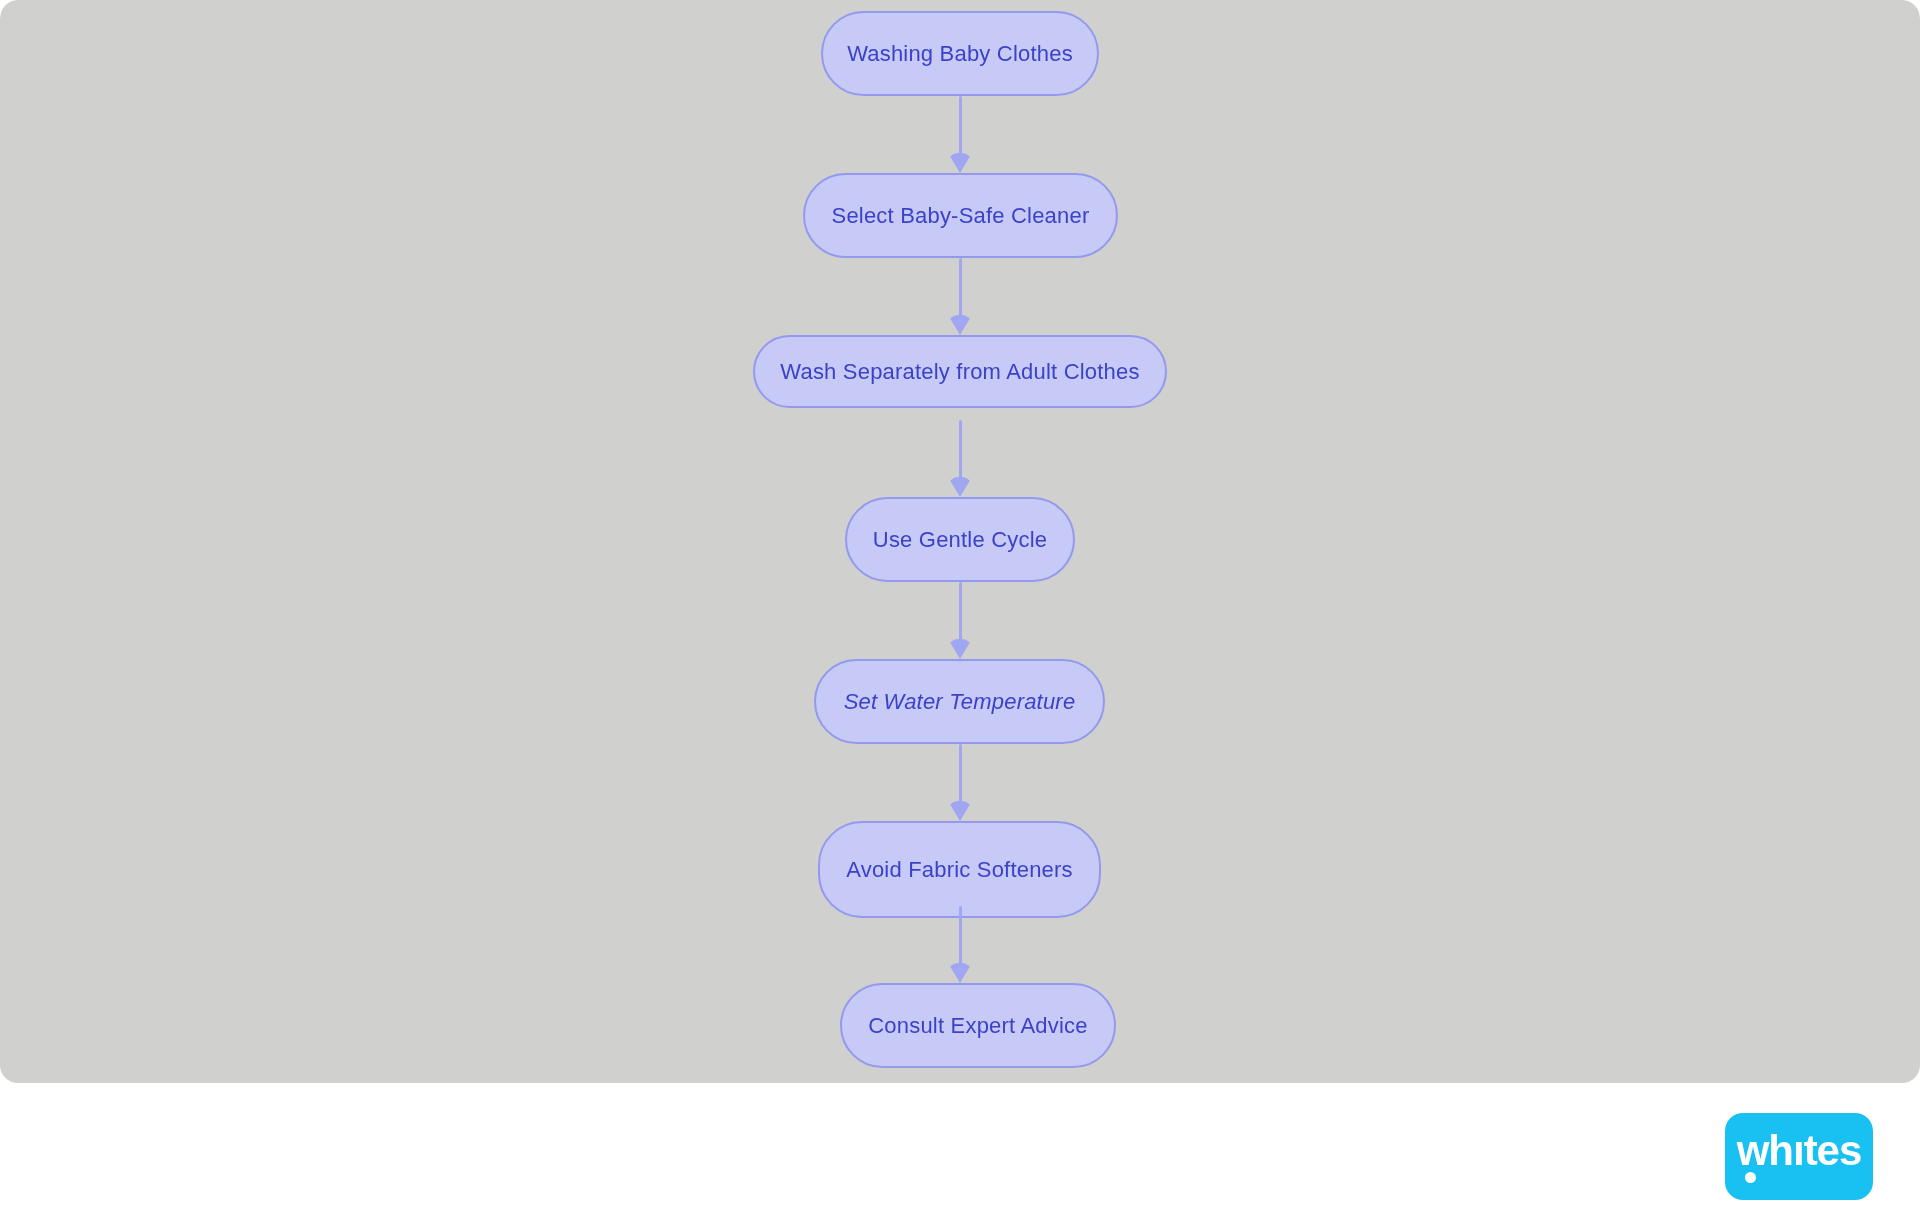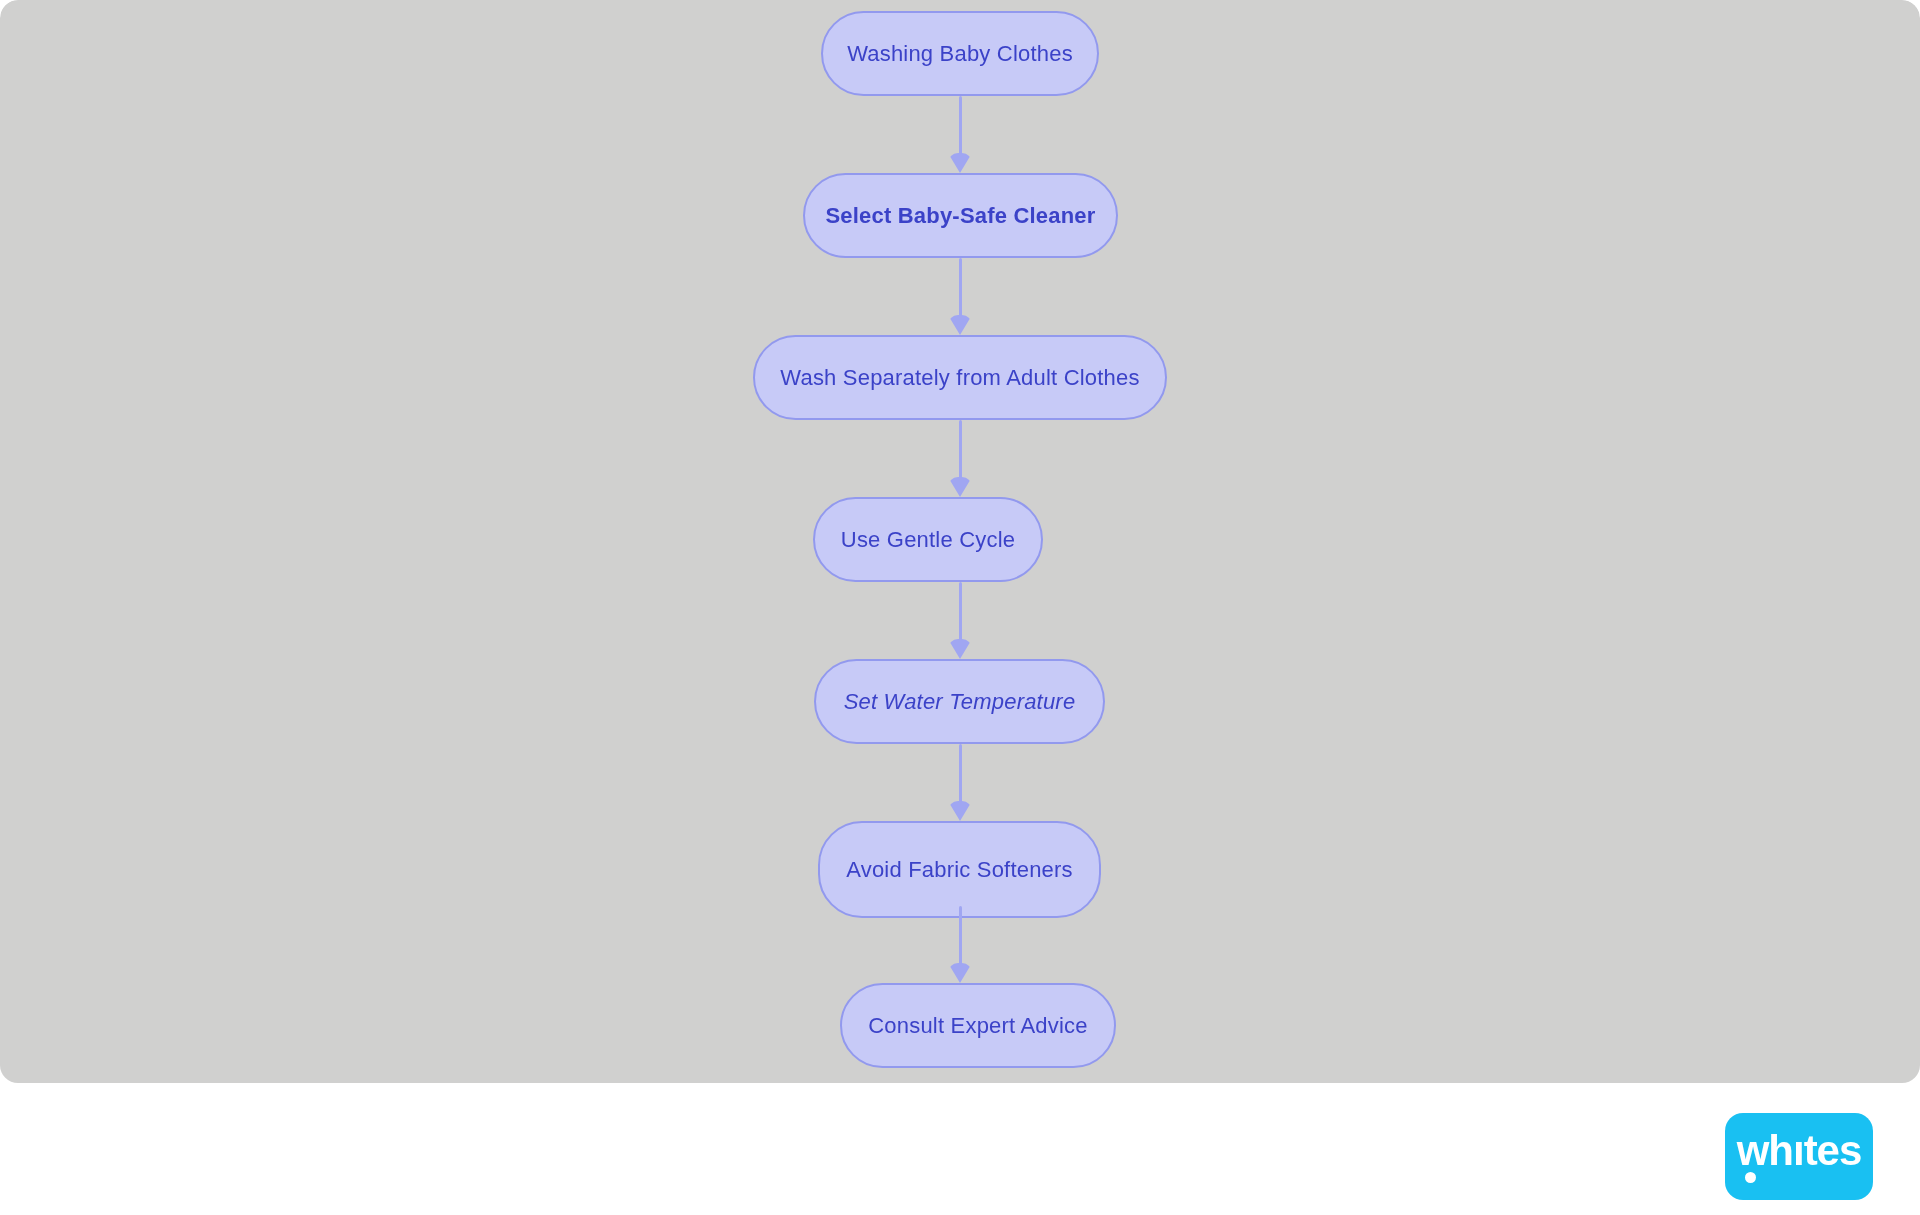--- a/index.html
+++ b/index.html
@@ -101,23 +101,23 @@
     background: var(--logo-fg);
   }
 </style>
 </head>
 <body>
 
 <div class="stage">
   <div class="diagram-area">
     <div class="flowchart">
         <div class="node" style="left: 821px; top: 11px; width: 278px; height: 85px;">Washing Baby Clothes</div>
-        <div class="node" style="left: 803px; top: 173px; width: 315px; height: 85px; font-weight: bold;">Select Baby-Safe Cleaner</div>
-        <div class="node" style="left: 753px; top: 335px; width: 414px; height: 85px;">Wash Separately from Adult Clothes</div>
-        <div class="node" style="left: 813px; top: 497px; width: 230px; height: 85px;">Use Gentle Cycle</div>
+        <div class="node" style="left: 803px; top: 173px; width: 315px; height: 85px;">Select Baby-Safe Cleaner</div>
+        <div class="node" style="left: 753px; top: 335px; width: 414px; height: 73px;">Wash Separately from Adult Clothes</div>
+        <div class="node" style="left: 845px; top: 497px; width: 230px; height: 85px;">Use Gentle Cycle</div>
         <div class="node" style="left: 814px; top: 659px; width: 291px; height: 85px; font-style: italic;">Set Water Temperature</div>
         <div class="node" style="left: 818px; top: 821px; width: 283px; height: 97px;">Avoid Fabric Softeners</div>
         <div class="node" style="left: 840px; top: 983px; width: 276px; height: 85px;">Consult Expert Advice</div>
         <div class="arrow-line" style="left: 958.5px; top: 96px; height: 59px;"></div>
         <div class="arrow-head" style="left: 948px; top: 153px;"></div>
         <div class="arrow-line" style="left: 958.5px; top: 258px; height: 59px;"></div>
         <div class="arrow-head" style="left: 948px; top: 315px;"></div>
         <div class="arrow-line" style="left: 958.5px; top: 420px; height: 59px;"></div>
         <div class="arrow-head" style="left: 948px; top: 477px;"></div>
         <div class="arrow-line" style="left: 958.5px; top: 582px; height: 59px;"></div>

